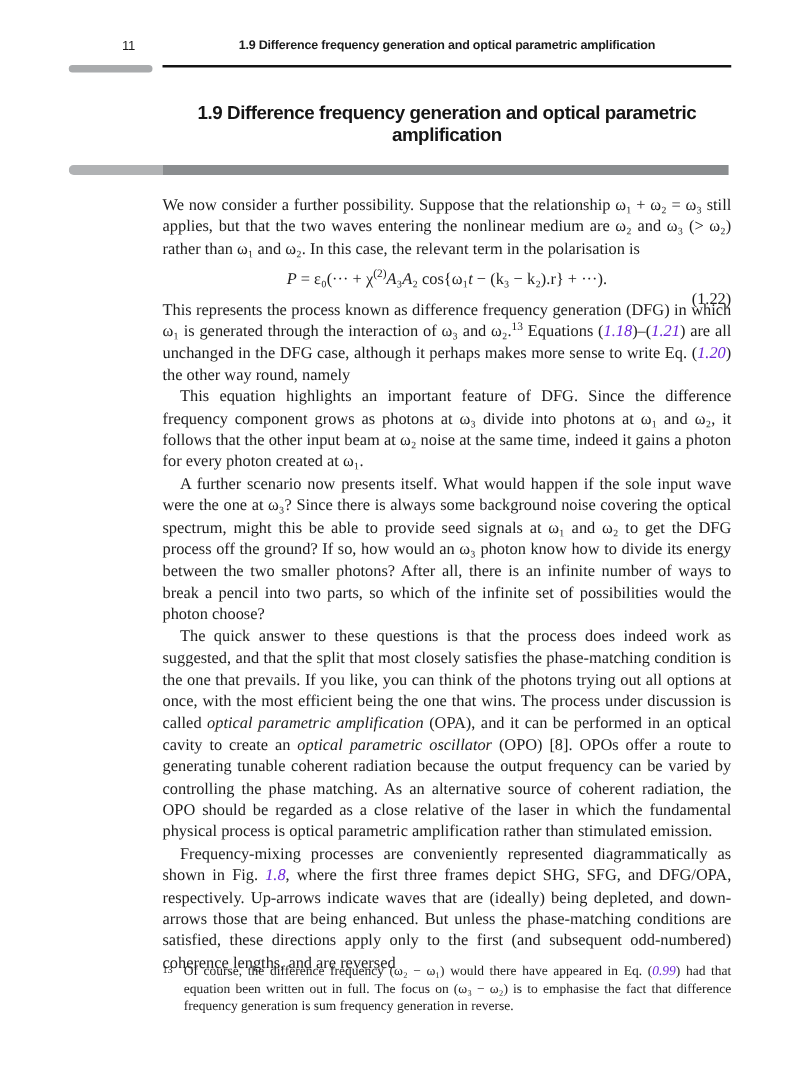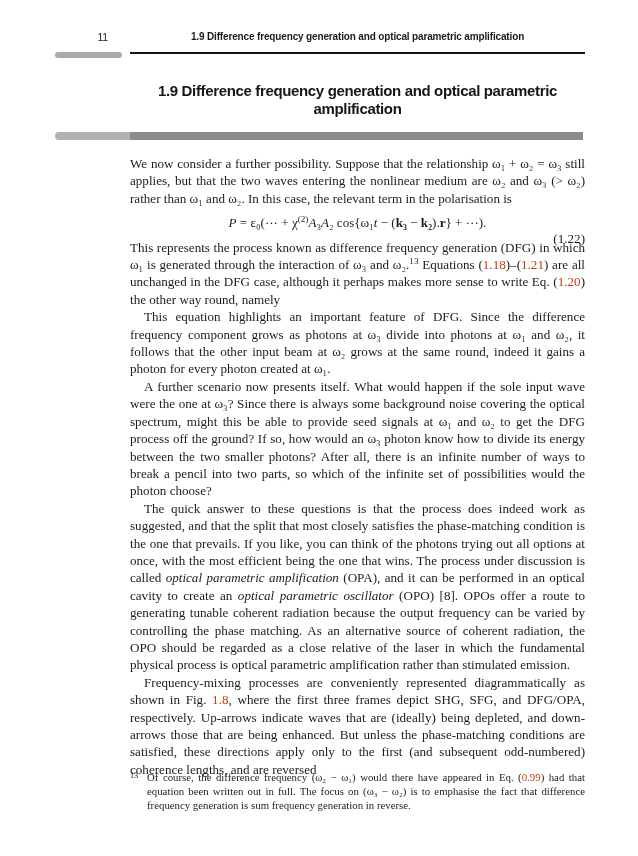--- a/index.html
+++ b/index.html
@@ -52,22 +52,22 @@
   }
   .main-col p { margin: 0; }
   .main-col p.ind { text-indent: 14px; }
 
   .eq { position: relative; margin: 7px 0; text-align: center; }
   .eq .eq-body { display: inline-block; }
   .eq .eq-num  { position: absolute; right: 0; top: 16px; }
 
   
   .i   { font-style: italic; }
-  .b   { font-weight: bold; }
-  .lk  { color: #c2410c; }
+  .b   { font-weight: normal; }
+  .lk  { color: #6d28d9; font-style: italic; }
   .sup { vertical-align: super; font-size: 0.7em; line-height: 0; }
 
   
   .footnote {
     position: absolute; top: 771px; left: 130px; width: 455px;
     font-size: 10.8px; line-height: 13.8px; text-align: justify;
   }
   .footnote .fn-body { display: block; padding-left: 17px; }
   .footnote .fn-marker {
     position: absolute; left: 0; top: -2px;
@@ -92,21 +92,21 @@
   <p><span>We now consider a further possibility. Suppose that the relationship ω₁ + ω₂ = ω₃ still applies, but that the two waves entering the nonlinear medium are ω₂ and ω₃ (&gt; ω₂) rather than ω₁ and ω₂. In this case, the relevant term in the polarisation is</span></p>
 
   <div class="eq">
     <span class="eq-body"><span class="i">P</span><span> = ε₀(··· + χ</span><span class="sup">(2)</span><span class="i">A</span><span>₃</span><span class="i">A</span><span>₂ cos{ω₁</span><span class="i">t</span><span> − (</span><span class="b">k₃</span><span> − </span><span class="b">k₂</span><span>).</span><span class="b">r</span><span>} + ···).</span></span>
     <span class="eq-num">(1.22)</span>
   </div>
 
   <p><span>This represents the process known as difference frequency generation (DFG) in which ω₁ is generated through the interaction of ω₃ and ω₂.</span><span class="sup">13</span><span> Equations (</span><span class="lk">1.18</span><span>)–(</span><span class="lk">1.21</span><span>) are all unchanged in the DFG case, although it perhaps makes more sense to write Eq. (</span><span class="lk">1.20</span><span>) the other way round, namely</span></p>
 
 
-  <p class="ind"><span>This equation highlights an important feature of DFG. Since the difference frequency component grows as photons at ω₃ divide into photons at ω₁ and ω₂, it follows that the other input beam at ω₂ grows at the same round, indeed it gains a photon for every photon created at ω₁.</span></p>
+  <p class="ind"><span>This equation highlights an important feature of DFG. Since the difference frequency component grows as photons at ω₃ divide into photons at ω₁ and ω₂, it follows that the other input beam at ω₂ noise at the same time, indeed it gains a photon for every photon created at ω₁.</span></p>
   <p class="ind"><span>A further scenario now presents itself. What would happen if the sole input wave were the one at ω₃? Since there is always some background noise covering the optical spectrum, might this be able to provide seed signals at ω₁ and ω₂ to get the DFG process off the ground? If so, how would an ω₃ photon know how to divide its energy between the two smaller photons? After all, there is an infinite number of ways to break a pencil into two parts, so which of the infinite set of possibilities would the photon choose?</span></p>
   <p class="ind"><span>The quick answer to these questions is that the process does indeed work as suggested, and that the split that most closely satisfies the phase-matching condition is the one that prevails. If you like, you can think of the photons trying out all options at once, with the most efficient being the one that wins. The process under discussion is called </span><span class="i">optical parametric amplification</span><span> (OPA), and it can be performed in an optical cavity to create an </span><span class="i">optical parametric oscillator</span><span> (OPO) [8]. OPOs offer a route to generating tunable coherent radiation because the output frequency can be varied by controlling the phase matching. As an alternative source of coherent radiation, the OPO should be regarded as a close relative of the laser in which the fundamental physical process is optical parametric amplification rather than stimulated emission.</span></p>
   <p class="ind"><span>Frequency-mixing processes are conveniently represented diagrammatically as shown in Fig. </span><span class="lk">1.8</span><span>, where the first three frames depict SHG, SFG, and DFG/OPA, respectively. Up-arrows indicate waves that are (ideally) being depleted, and down-arrows those that are being enhanced. But unless the phase-matching conditions are satisfied, these directions apply only to the first (and subsequent odd-numbered) coherence lengths, and are reversed</span></p>
 </div>
 
 <div class="footnote">
   <span class="fn-marker">13</span>
   <span class="fn-body"><span>Of course, the difference frequency (ω₂ − ω₁) would there have appeared in Eq. (</span><span class="lk">0.99</span><span>) had that equation been written out in full. The focus on (ω₃ − ω₂) is to emphasise the fact that difference frequency generation is sum frequency generation in reverse.</span></span>
 </div>
 

